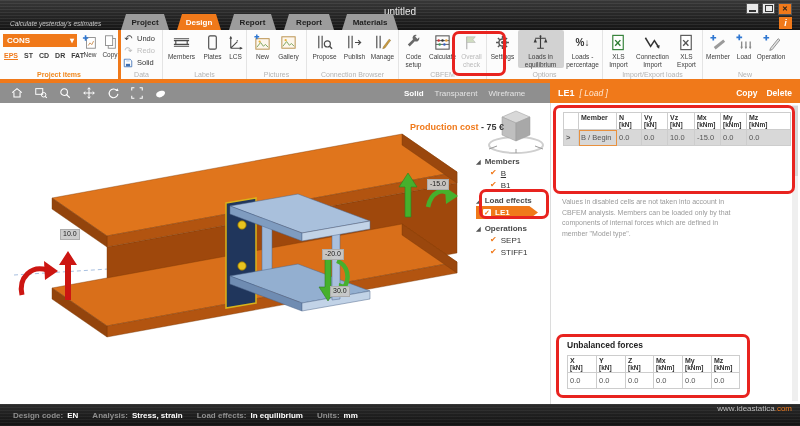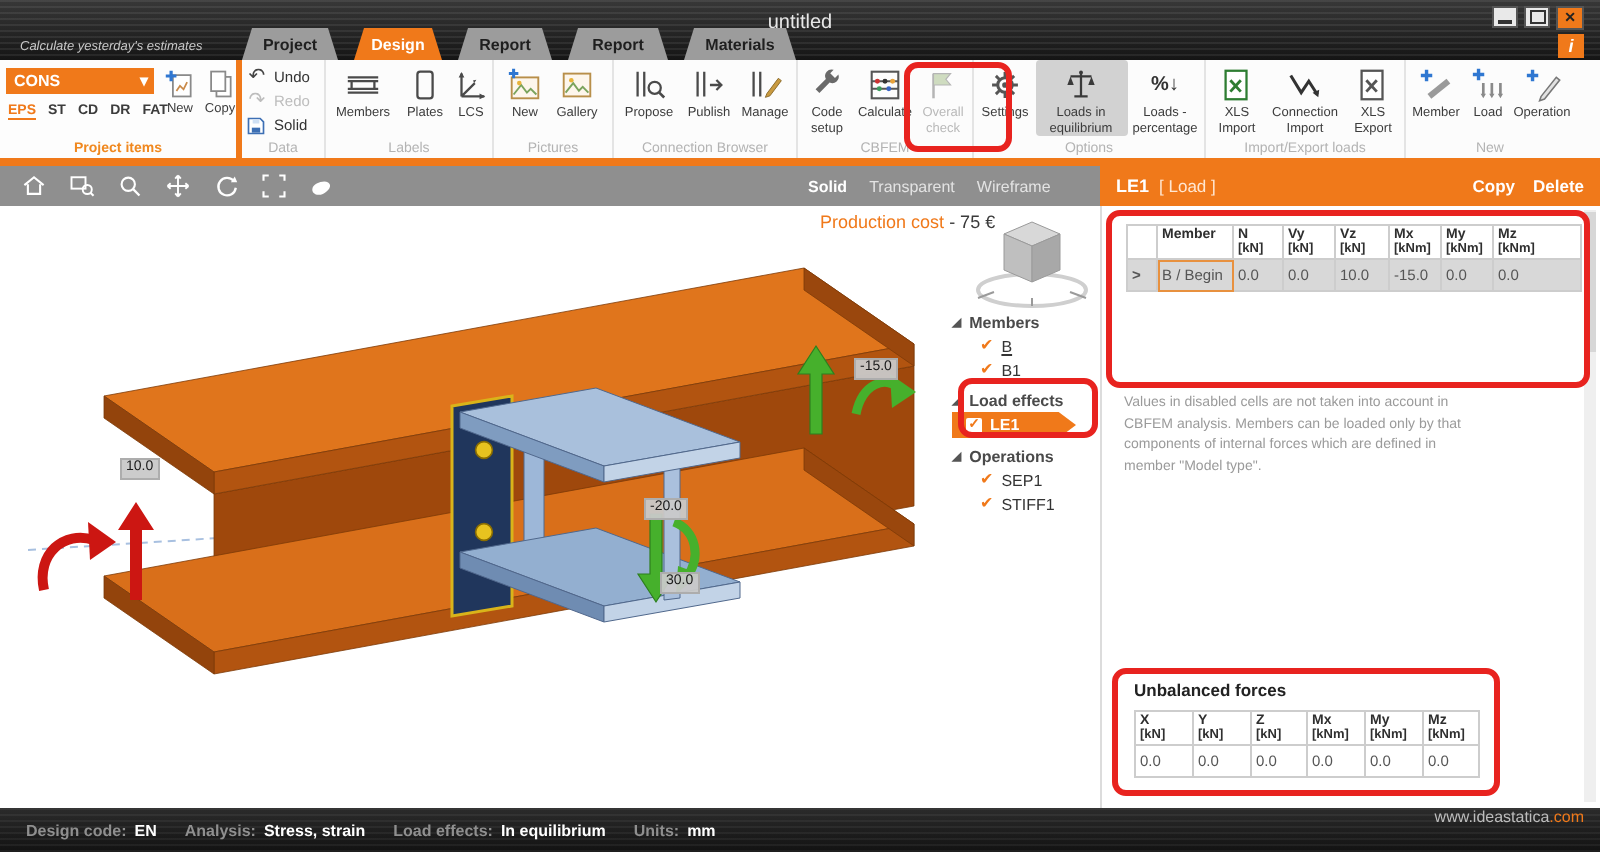--- a/index.html
+++ b/index.html
@@ -53,25 +53,25 @@
   .mini.disabled,.mini.disabled .mic{color:#bdbdbd;}
   .pct{font-size:10px;font-weight:bold;color:#333;}
   
   .vtoolbar{position:absolute;left:0;top:83px;width:550px;height:20px;background:#8f8f8f;display:flex;align-items:center;gap:9px;padding-left:9px;box-sizing:border-box;}
   .vtool{width:15px;height:15px;display:flex;align-items:center;justify-content:center;}
   .modes{position:absolute;left:404px;top:0;height:20px;display:flex;gap:11px;align-items:center;font-size:8px;color:#e3e3e3;}
   .modes .mode.active{color:#fff;font-weight:bold;text-align:right;}
   .phead{position:absolute;left:550px;top:83px;width:250px;height:20px;background:#f0791a;color:#fff;
     display:flex;align-items:center;font-size:8.5px;padding:0 8px;box-sizing:border-box;gap:5px;}
   .phead .ptitle{font-weight:bold;font-size:9px;}
-  .phead .psub{color:#ffe7d2;}
+  .phead .psub{color:#ffe7d2;font-style:italic;}
   .phead .pacts{margin-left:auto;display:flex;gap:9px;font-weight:bold;font-size:8.5px;}
   
   .viewport{position:absolute;left:0;top:103px;width:550px;height:301px;background:#fff;overflow:hidden;}
-  .pcost{position:absolute;left:410px;top:3px;font-size:9px;font-weight:normal;}
+  .pcost{position:absolute;left:410px;top:19px;font-size:9px;font-weight:bold;}
   .pcost .pl{color:#f0791a;}
   .pcost .pv{color:#3a3a3a;}
   .vlabel{position:absolute;background:rgba(201,201,201,.95);border:0.5px solid #adadad;color:#1a1a1a;
     font-size:7px;line-height:8.5px;padding:0 2px;z-index:5;}
   
   .tree{position:absolute;left:476px;top:52px;width:74px;font-size:8px;color:#333;z-index:6;}
   .thead{display:flex;align-items:center;gap:4px;font-weight:bold;color:#4a4a4a;height:12px;}
   .thead .exp{font-size:6px;color:#555;}
   .thead.mt{margin-top:3px;}
   .titem{display:flex;align-items:center;gap:4px;height:12px;padding-left:14px;}

